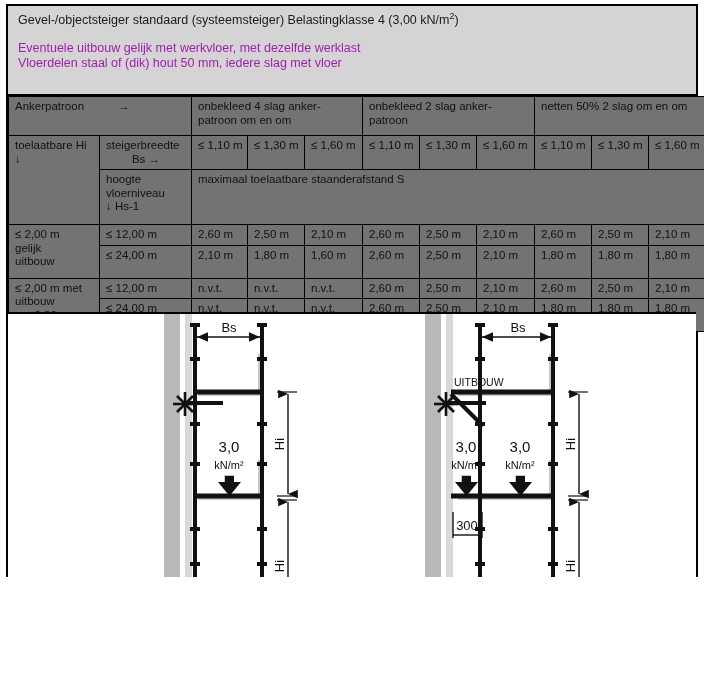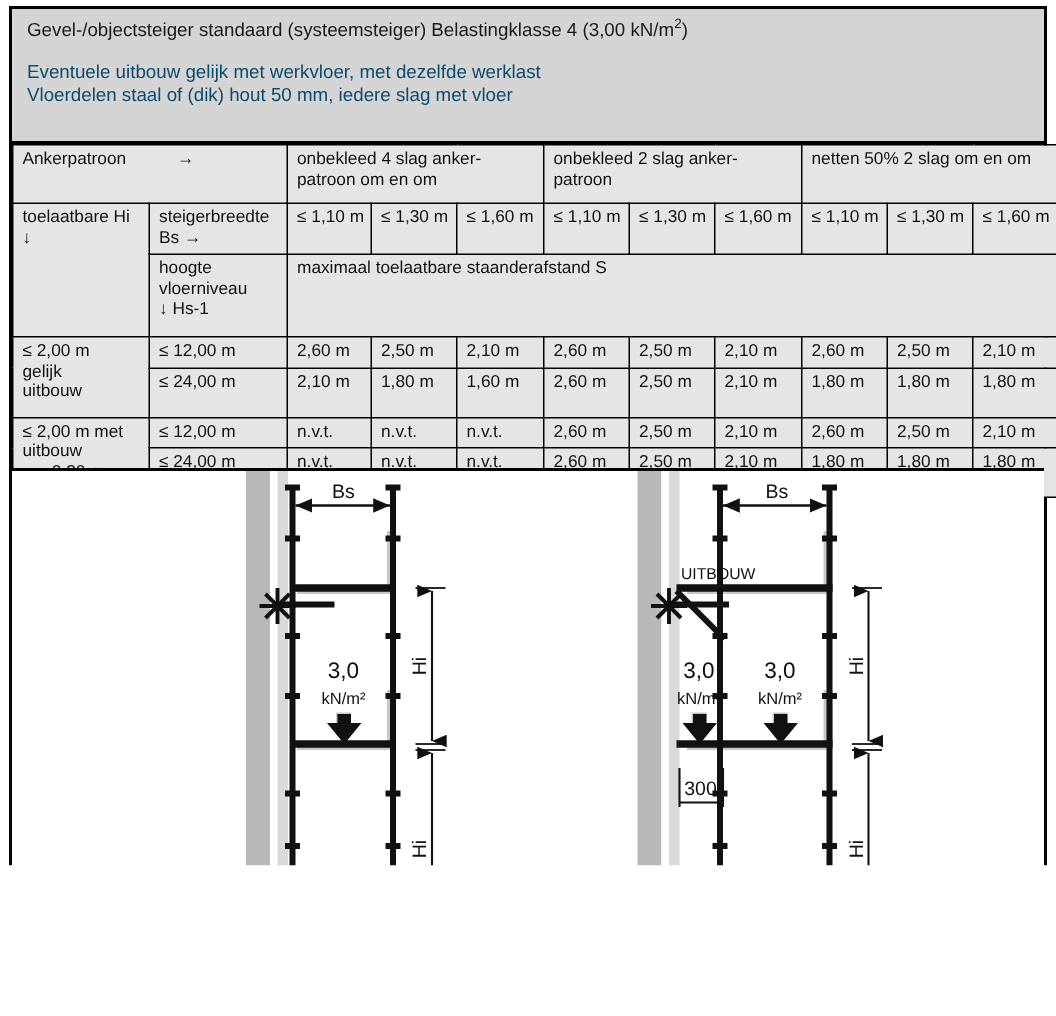--- a/index.html
+++ b/index.html
@@ -51,21 +51,21 @@
   .notes-title sup {
     font-size: 9px;
     vertical-align: super;
     line-height: 0;
   }
   .notes-list {
     margin-top: 13px;
   }
   .notes-line {
     font-size: 12.5px;
-    color: #0c4a6e;
+    color: #a21caf;
     line-height: 14.5px;
     white-space: nowrap;
   }
 
   
   .tbl-wrap {
     position: absolute;
     left: 0;
     top: 90px;
     width: 688px;
@@ -75,26 +75,26 @@
     width: 688px;
     table-layout: fixed;
     font-size: 11.5px;
     color: #111111;
   }
   table.spec td {
     border: 1px solid #000000;
     padding: 3px 5px 3px 6px;
     vertical-align: top;
     line-height: 13.5px;
-    background: #e5e5e5;
+    background: #737373;
   }
   td.grp-top { border-top: 2px solid #000000; }
   .num-cell { text-align: left; white-space: nowrap; }
   .arrow-sp { display: inline-block; padding-left: 34px; }
-  .bs-line { text-align: left; }
+  .bs-line { text-align: center; }
 
   
   .diagram-area {
     position: absolute;
     left: 0;
     top: 306px;
     width: 688px;
     height: 360px;
     border-top: 2px solid #000000;
     box-sizing: border-box;

